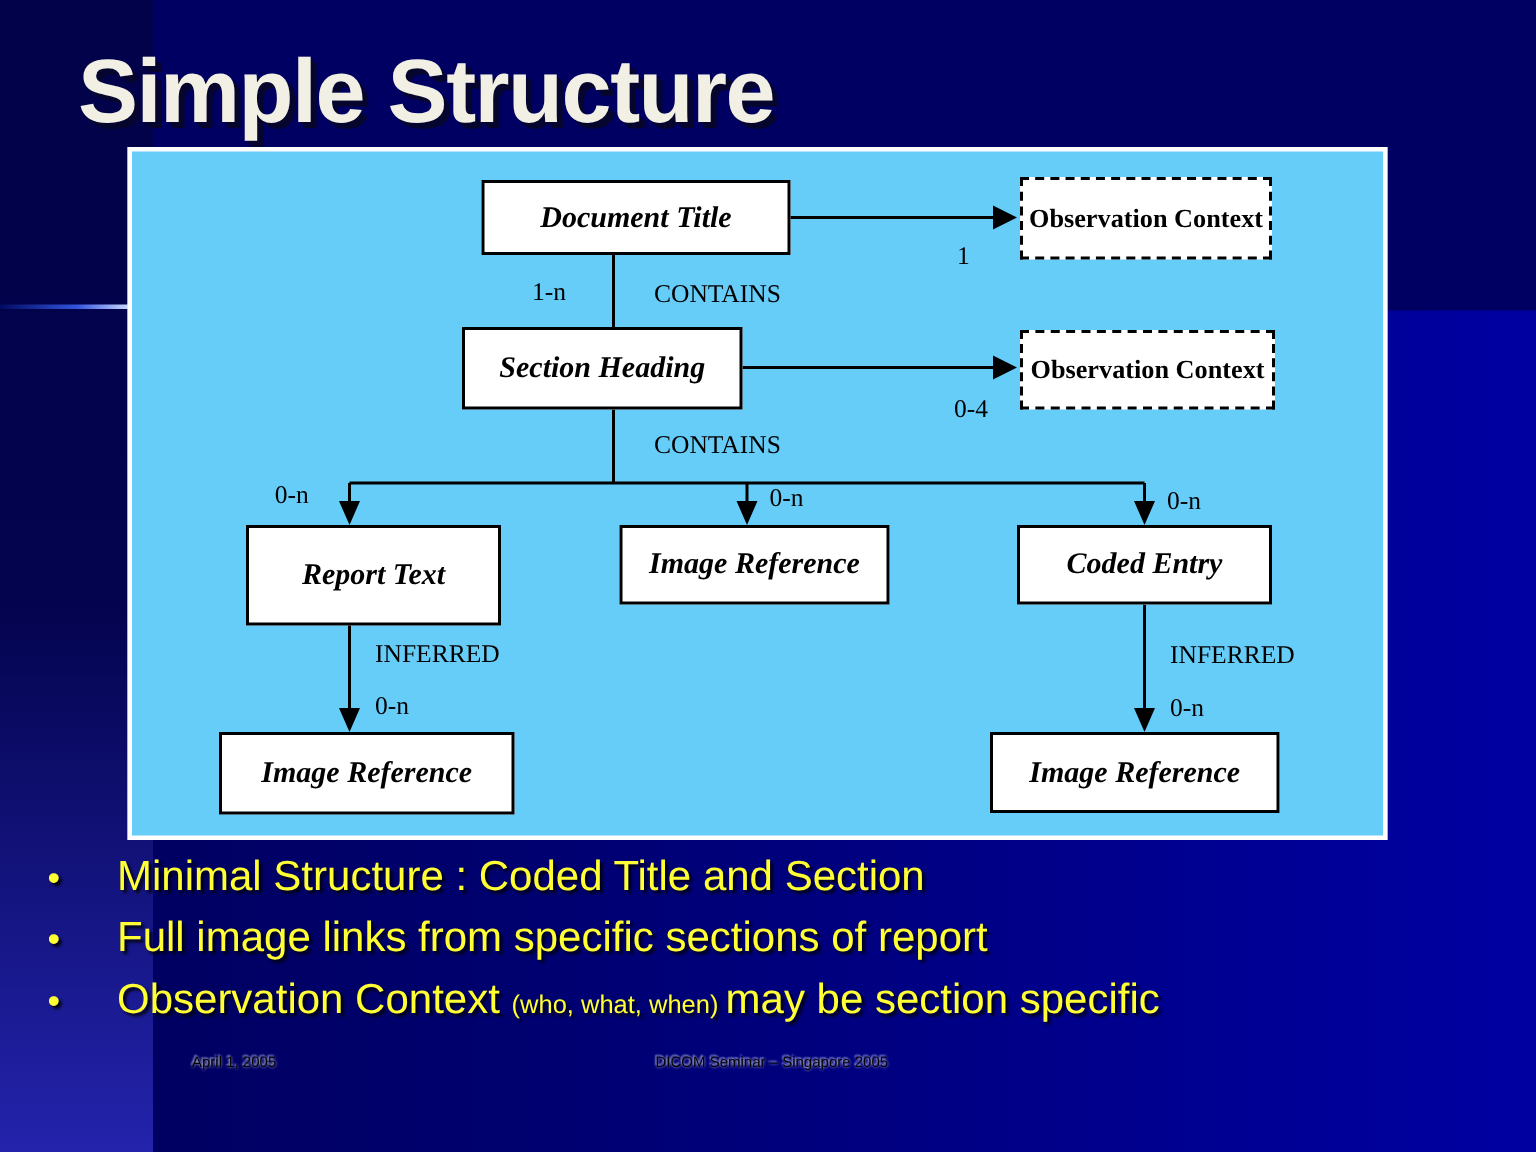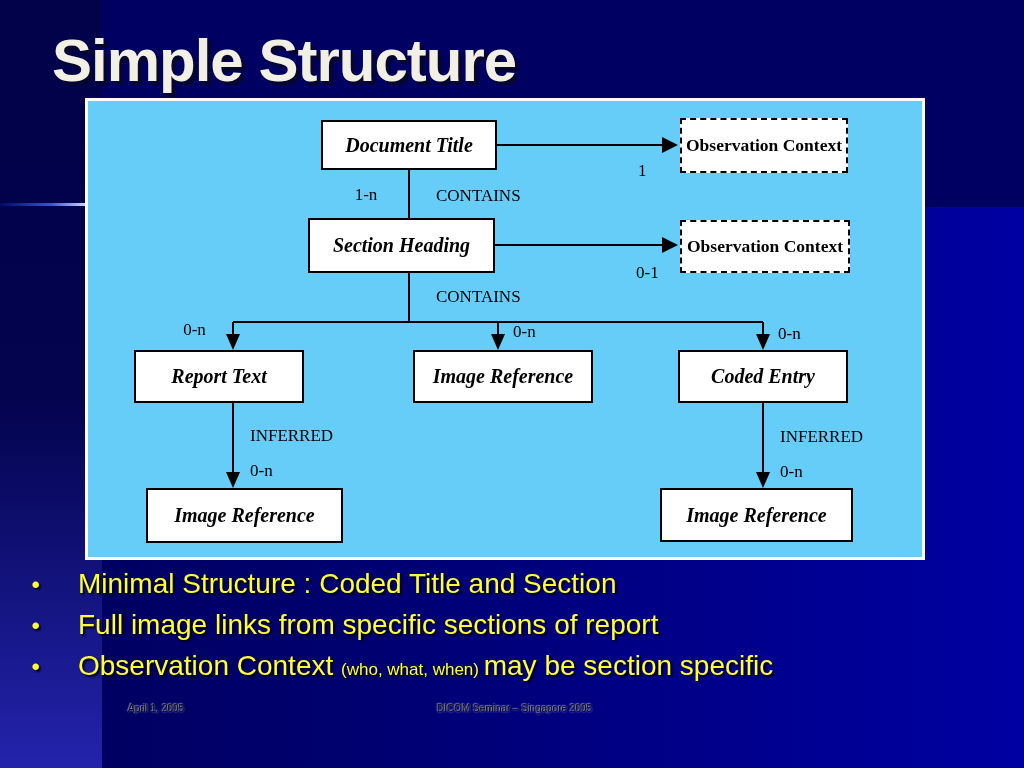--- a/index.html
+++ b/index.html
@@ -31,25 +31,25 @@
   .node{
     position:absolute;background:#ffffff;border:2px solid #000;
     display:flex;align-items:center;justify-content:center;text-align:center;
     box-sizing:border-box;
   }
   .node.solid{font-style:italic;font-weight:700;font-size:20px;}
   .node.dashed{border-style:dashed;font-weight:700;font-size:17.5px;line-height:1.25;}
   .edge-label{position:absolute;font-size:17px;white-space:nowrap;}
   .ta-right{text-align:center;}
   
-  .n-doc   {left:233px;top:19px; width:176px;height:50px;}
+  .n-doc   {left:233px;top:19px; width:206px;height:50px;}
   .n-obs1  {left:592px;top:17px; width:168px;height:55px;}
   .n-sec   {left:220px;top:117px;width:187px;height:55px;}
   .n-obs2  {left:592px;top:119px;width:170px;height:53px;}
-  .n-rep   {left:46px; top:249px;width:170px;height:53px;}
+  .n-rep   {left:76px; top:249px;width:170px;height:67px;}
   .n-imgm  {left:325px;top:249px;width:180px;height:53px;}
   .n-cod   {left:590px;top:249px;width:170px;height:53px;}
   .n-imgbl {left:58px; top:387px;width:197px;height:55px;}
   .n-imgbr {left:572px;top:387px;width:193px;height:54px;}
   
   .l-1n    {left:253px;top:84px;width:50px;}
   .l-cont1 {left:348px;top:85px;}
   .l-one   {left:550px;top:60px;}
   .l-cont2 {left:348px;top:186px;}
   .l-01    {left:548px;top:162px;}
@@ -124,21 +124,21 @@
     <div class="node solid n-rep">Report Text</div>
     <div class="node solid n-imgm">Image Reference</div>
     <div class="node solid n-cod">Coded Entry</div>
     <div class="node solid n-imgbl">Image Reference</div>
     <div class="node solid n-imgbr">Image Reference</div>
 
     <div class="edge-label ta-right l-1n">1-n</div>
     <div class="edge-label l-cont1">CONTAINS</div>
     <div class="edge-label l-one">1</div>
     <div class="edge-label l-cont2">CONTAINS</div>
-    <div class="edge-label l-01">0-1</div>
+    <div class="edge-label l-01">0-4</div>
     <div class="edge-label ta-right l-0n-l">0-n</div>
     <div class="edge-label l-0n-m">0-n</div>
     <div class="edge-label l-0n-r">0-n</div>
     <div class="edge-label l-inf-l">INFERRED</div>
     <div class="edge-label l-0ni-l">0-n</div>
     <div class="edge-label l-inf-r">INFERRED</div>
     <div class="edge-label l-0ni-r">0-n</div>
   </div>
 
   <ul class="bullets">

